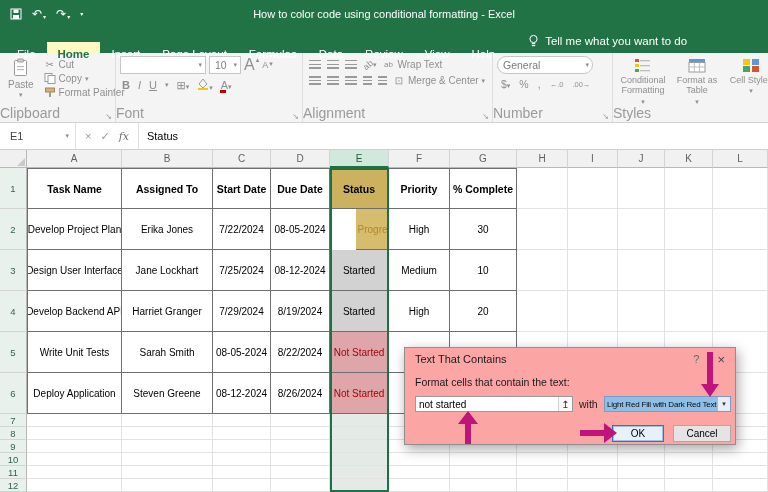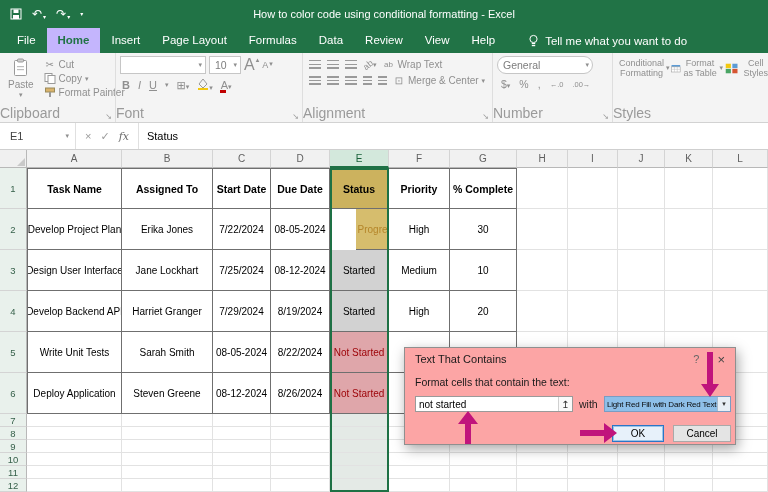--- a/index.html
+++ b/index.html
@@ -9,22 +9,22 @@
   
   .titlebar { position: relative; height: 28px; background: var(--titlebar-green); color: #fff; display: flex; align-items: center; }
   .title-text { position: absolute; inset: 0; display: flex; align-items: center; justify-content: center; font-size: 11px; color: #fff; }
   .qat { position: relative; z-index: 2; display: flex; align-items: center; gap: 10px; padding-left: 10px; font-size: 12px; }
   .qat .qitem { display: flex; align-items: flex-end; gap: 1px; color: #fff; line-height: 1; }
   .qat .mini { font-size: 6px; }
 
   
   .tabsrow { height: 25px; background: var(--titlebar-green); display: flex; align-items: stretch; padding-left: 6px; }
   .tab-list { display: flex; }
-  .tab { color: #fff; font-size: 11.5px; padding: 6px 11px 0; white-space: nowrap; }
-  .tab.active { background: #c4b5fd; color: var(--titlebar-green); font-weight: bold; }
+  .tab { color: #fff; font-size: 11.5px; padding: 6px 11px 0; white-space: nowrap; margin-top: 14px; }
+  .tab.active { background: #fef9c3; color: var(--titlebar-green); font-weight: bold; }
   .tellme { display: flex; align-items: center; gap: 6px; color: #fff; font-size: 11.5px; margin-left: 22px; white-space: nowrap; }
 
   
   .ribbon { height: 70px; background: #f4f4f4; border-bottom: 1px solid #d2d2d2; display: flex; color: #8f8f8f; overflow: hidden; }
   .rgroup { position: relative; display: flex; flex-direction: column; padding: 3px 4px 13px; flex-shrink: 0; }
   .rgroup + .rgroup { border-left: 1px solid #dedede; }
   .group-label { position: absolute; bottom: 1px; left: 0; right: 12px; text-align: left; font-size: 14px; color: #9a9a9a; }
   .launcher { position: absolute; right: 3px; bottom: 1px; font-size: 8px; color: #9a9a9a; }
   .dd { font-size: 7px; color: #8f8f8f; }
 
@@ -48,21 +48,21 @@
   .al-row { display: flex; align-items: center; gap: 6px; padding: 3px 2px 2px; }
   .lines { width: 12px; height: 9px; flex-shrink: 0;
     background: linear-gradient(to bottom, #9a9a9a 0 1.5px, transparent 1.5px 3.7px, #9a9a9a 3.7px 5.2px, transparent 5.2px 7.4px, #9a9a9a 7.4px 9px); }
   .orient { display: flex; align-items: center; transform: none; font-size: 9px; }
   .orient .ab { display: inline-block; transform: rotate(-40deg); }
 
   .num-row2 { display: flex; align-items: center; gap: 9px; padding: 4px 4px 0; font-size: 10.5px; }
   .tinytxt { font-size: 7.5px; }
 
   .styles-body { display: flex; gap: 2px; }
-  .big-btn { width: 52px; display: flex; flex-direction: row; align-items: center; text-align: center; gap: 2px; font-size: 9px; line-height: 1.15; padding-top: 2px; }
+  .big-btn { width: 52px; display: flex; flex-direction: column; align-items: center; text-align: center; gap: 2px; font-size: 9px; line-height: 1.15; padding-top: 2px; }
 
   
   .fbar { height: 27px; background: #fff; border-bottom: 1px solid #cfcfcf; display: flex; align-items: stretch; font-size: 11px; color: #444; }
   .namebox { width: 76px; display: flex; align-items: center; justify-content: space-between; padding: 0 6px 0 10px; border-right: 1px solid #e0e0e0; }
   .fbar-btns { display: flex; align-items: center; gap: 9px; padding: 0 9px; border-right: 1px solid #e0e0e0; color: #9a9a9a; }
   .fx { font-style: italic; font-family: "DejaVu Serif", serif; color: #6a6a6a; }
   .fvalue { display: flex; align-items: center; padding-left: 8px; color: #000; }
 
   
   .sheet { position: relative; width: 768px; height: 342px; background: #fff; }

